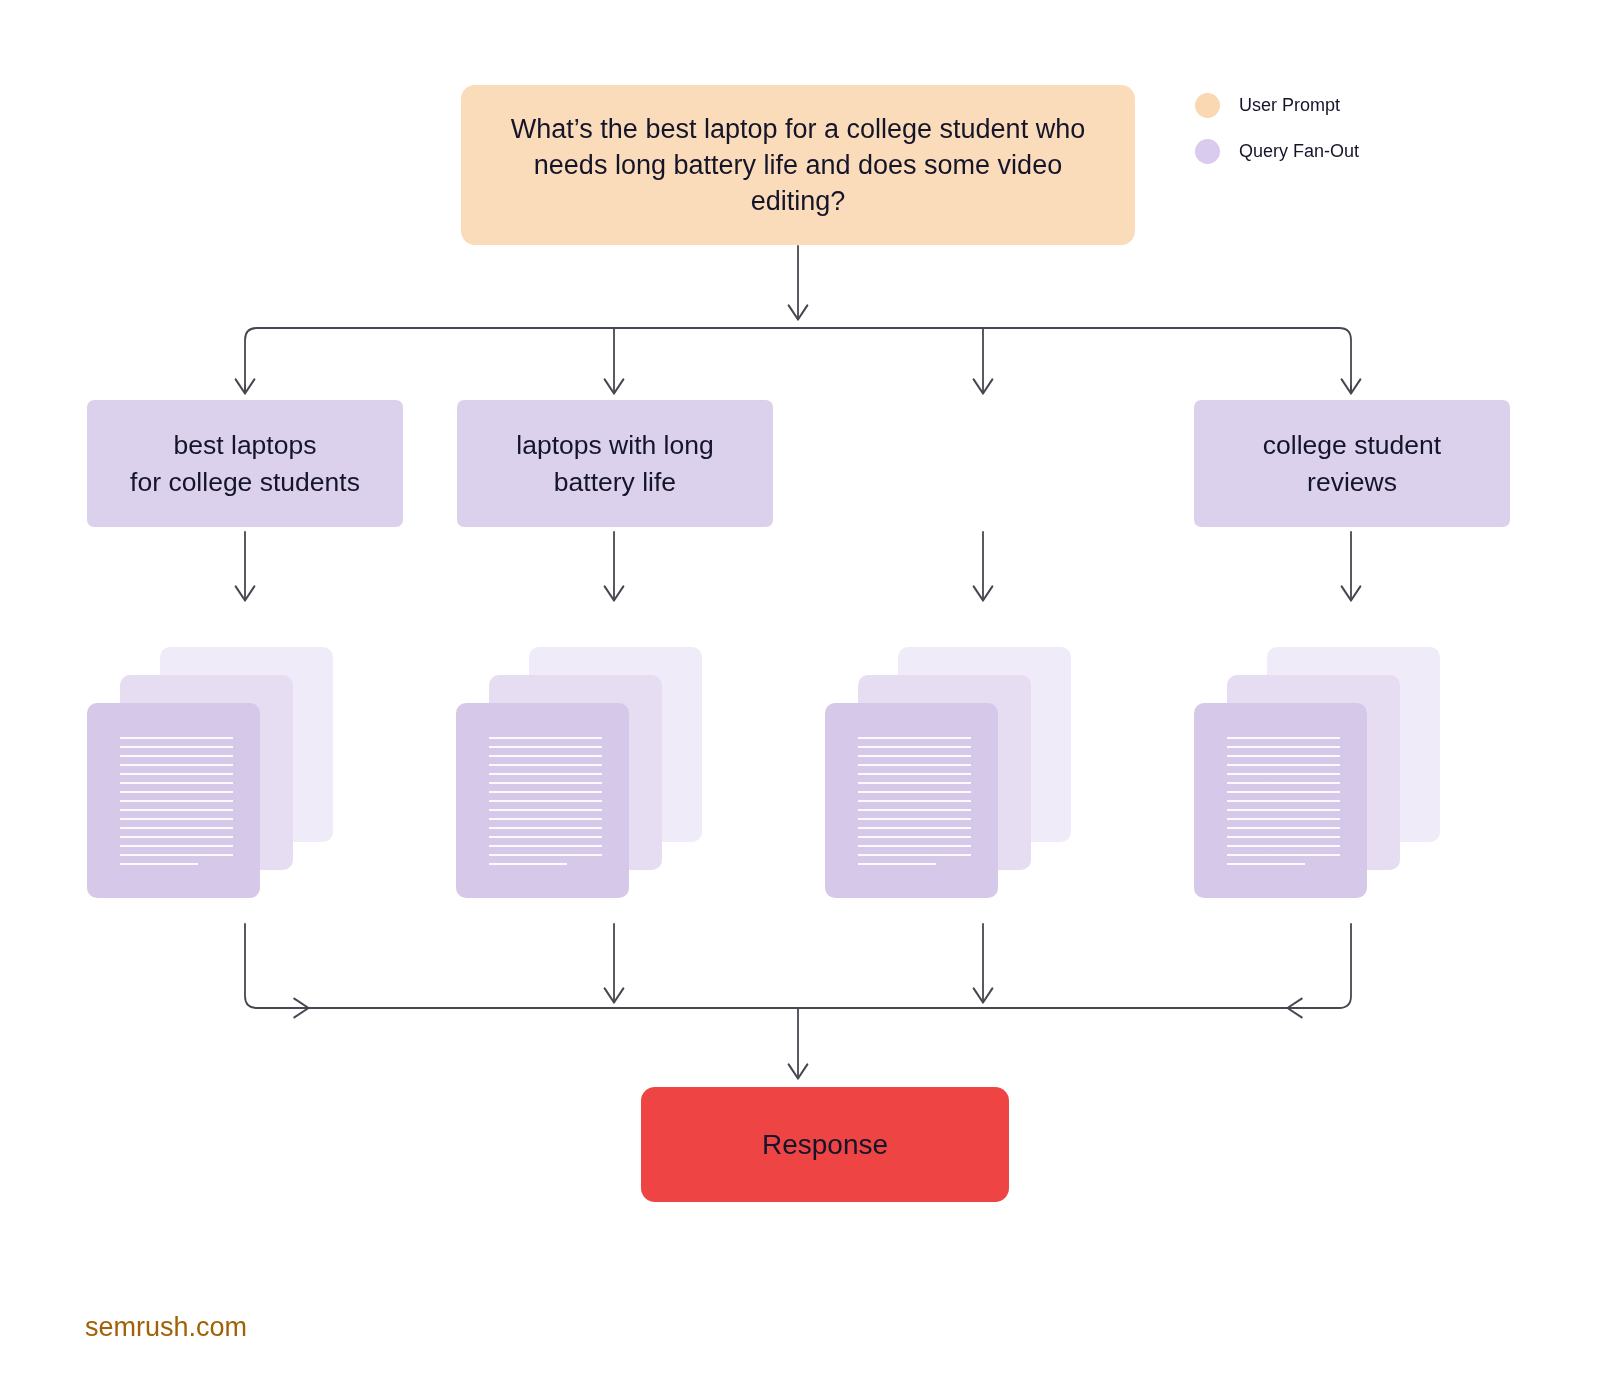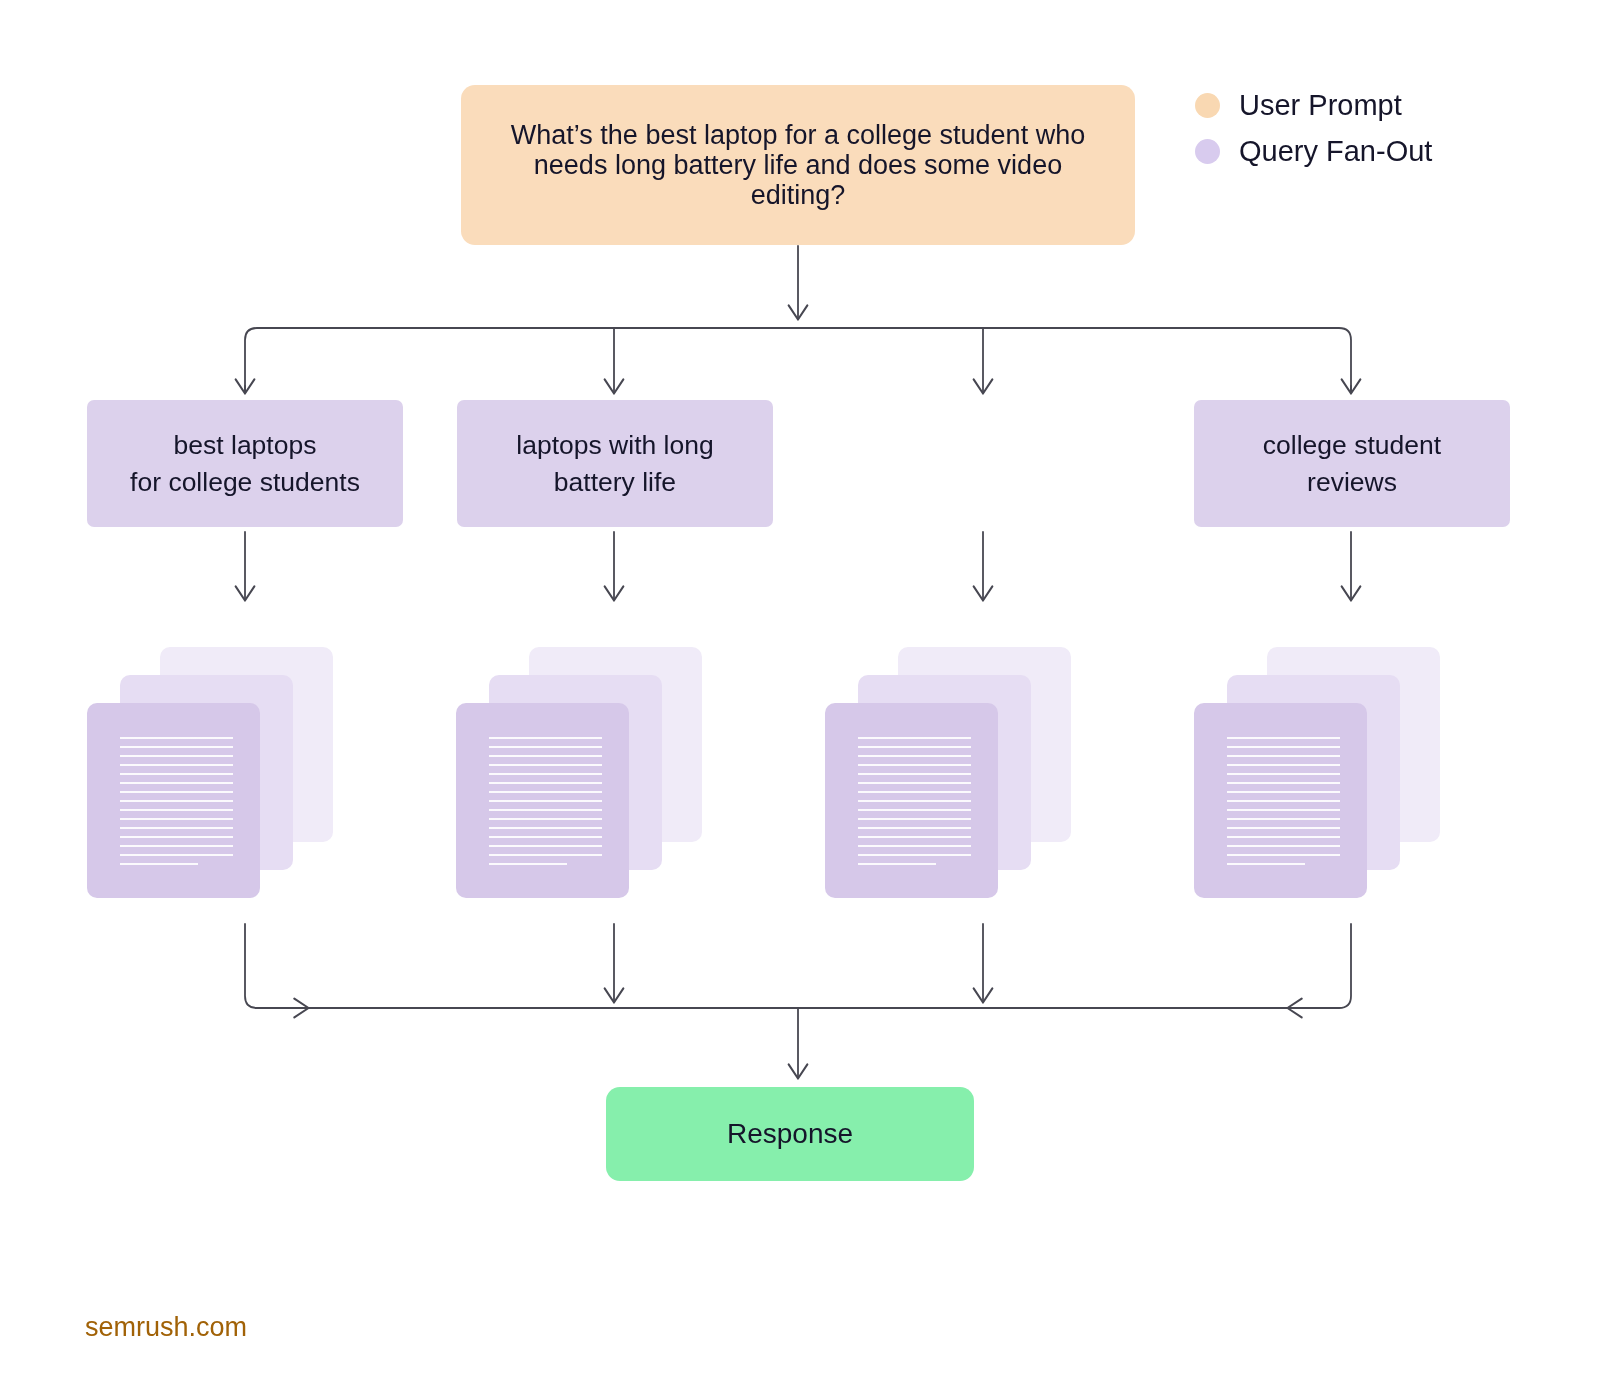--- a/index.html
+++ b/index.html
@@ -11,38 +11,38 @@
   
   .connectors { position:absolute; left:0; top:0; width:1600px; height:1373px; }
 
   
   .node {
     position:absolute; display:flex; align-items:center; justify-content:center;
     text-align:center;
   }
   .prompt-box {
     left:461px; top:85px; width:674px; height:160px;
-    background:#fadcbb; border-radius:14px; font-size:27px; line-height:30px;
+    background:#fadcbb; border-radius:14px; font-size:27px; line-height:36px;
   }
   .prompt-box .inner { max-width:600px; }
   .qbox {
     top:400px; width:316px; height:127px;
     background:#dcd1ec; border-radius:7px; font-size:26.5px; line-height:37px;
     flex-direction:column;
   }
   .qbox span { display:block; }
   .q1 { left:87px; } .q2 { left:457px; } .q3 { left:825px; } .q4 { left:1194px; }
   .response-box {
-    left:606px; top:1087px; width:368px; height:94px;
-    background:#86efac; border-radius:14px; font-size:28px;
+    left:641px; top:1087px; width:368px; height:115px;
+    background:#ef4444; border-radius:14px; font-size:28px;
   }
 
   
   .legend { position:absolute; left:1195px; top:90px; }
-  .legend-row { display:flex; align-items:center; gap:19px; height:31px; margin-bottom:15px; font-size:29px; }
+  .legend-row { display:flex; align-items:center; gap:19px; height:31px; margin-bottom:15px; font-size:18px; }
   .legend-dot { width:25px; height:25px; border-radius:50%; flex:0 0 auto; }
   .dot-prompt { background:#f9d8b2; }
   .dot-fanout { background:#d8cbee; }
 
   
   .doc-stack { position:absolute; top:647px; width:246px; height:251px; }
   .s1 { left:87px; } .s2 { left:456px; } .s3 { left:825px; } .s4 { left:1194px; }
   .page { position:absolute; width:173px; height:195px; border-radius:10px; }
   .page.back  { left:73px; top:0;    background:#f0ebf8; }
   .page.mid   { left:33px; top:28px; background:#e6ddf3; }

